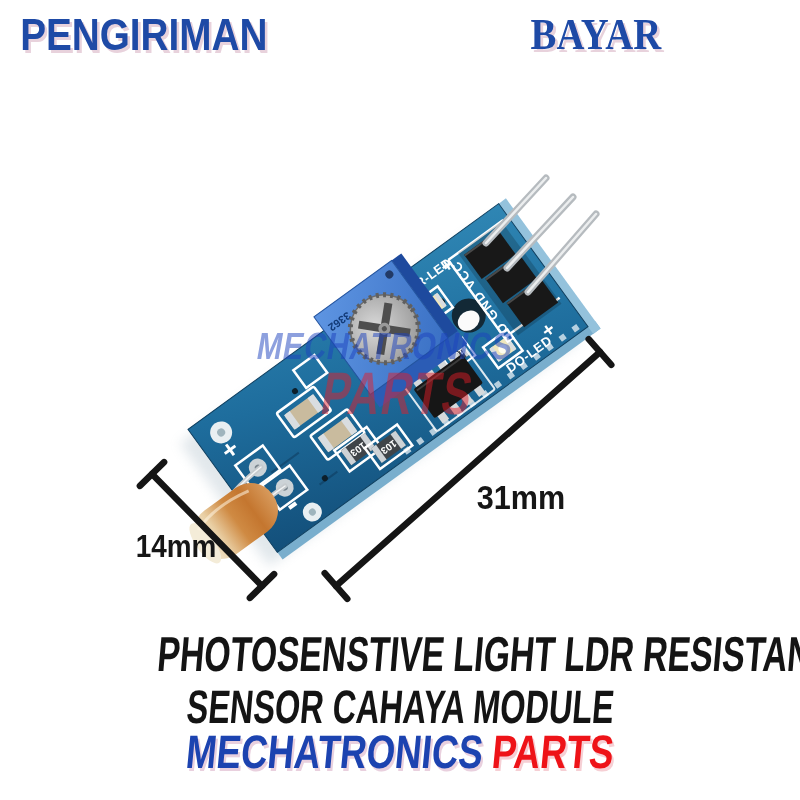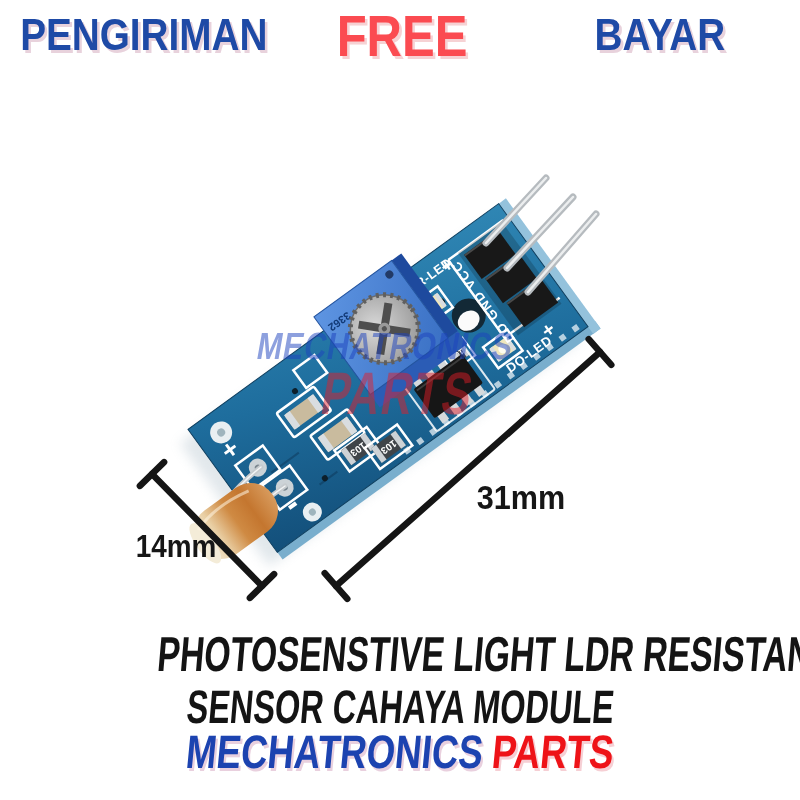--- a/index.html
+++ b/index.html
@@ -1,24 +1,24 @@
 <!DOCTYPE html>
 <html><head>
 <meta charset="utf-8">
 <style>
   html,body{margin:0;padding:0;background:#ffffff;}
   #page{position:relative;width:800px;height:800px;background:#fff;overflow:hidden;
         font-family:"Liberation Sans",sans-serif;}
 
   
   .banner{position:absolute;top:12px;left:0;width:800px;display:flex;}
-  .bcol{text-align:center;}
+  .bcol{text-align:left;}
   .bcol:nth-child(1){width:285px;}
   .bcol:nth-child(2){width:235px;}
-  .bcol:nth-child(3){width:280px;}
+  .bcol:nth-child(3){width:280px;font-family:Liberation Serif, serif;}
   .cond{display:inline-block;transform:scaleX(0.86);transform-origin:center;
         font-weight:900;line-height:1;white-space:nowrap;}
   .bl1 .cond{font-size:45px;color:#1e4aa6;text-shadow:3px 3px 0 #e8d2dc;}
   .bl2{margin-top:-4px;}
   .bl2 .cond{font-size:57px;color:#fb4b51;text-shadow:3px 3px 0 #f6d2d4;}
 
   
   .photo{position:absolute;top:0;left:0;}
 
   
@@ -43,21 +43,20 @@
 </head>
 <body>
 
 <div id="page">
 
   <div class="banner">
     <div class="bcol">
       <div class="bl1"><span class="cond">PENGIRIMAN</span></div>
     </div>
     <div class="bcol">
-      <div class="bl2"><span class="cond">FREE</span></div>
     </div>
     <div class="bcol">
       <div class="bl1"><span class="cond">BAYAR</span></div>
     </div>
   </div>
 
   <svg class="photo" width="800" height="800" viewBox="0 0 800 800">
     <defs>
       <linearGradient id="pcb" x1="1" y1="0" x2="0" y2="1">
         <stop offset="0" stop-color="#2f86b4"></stop>

